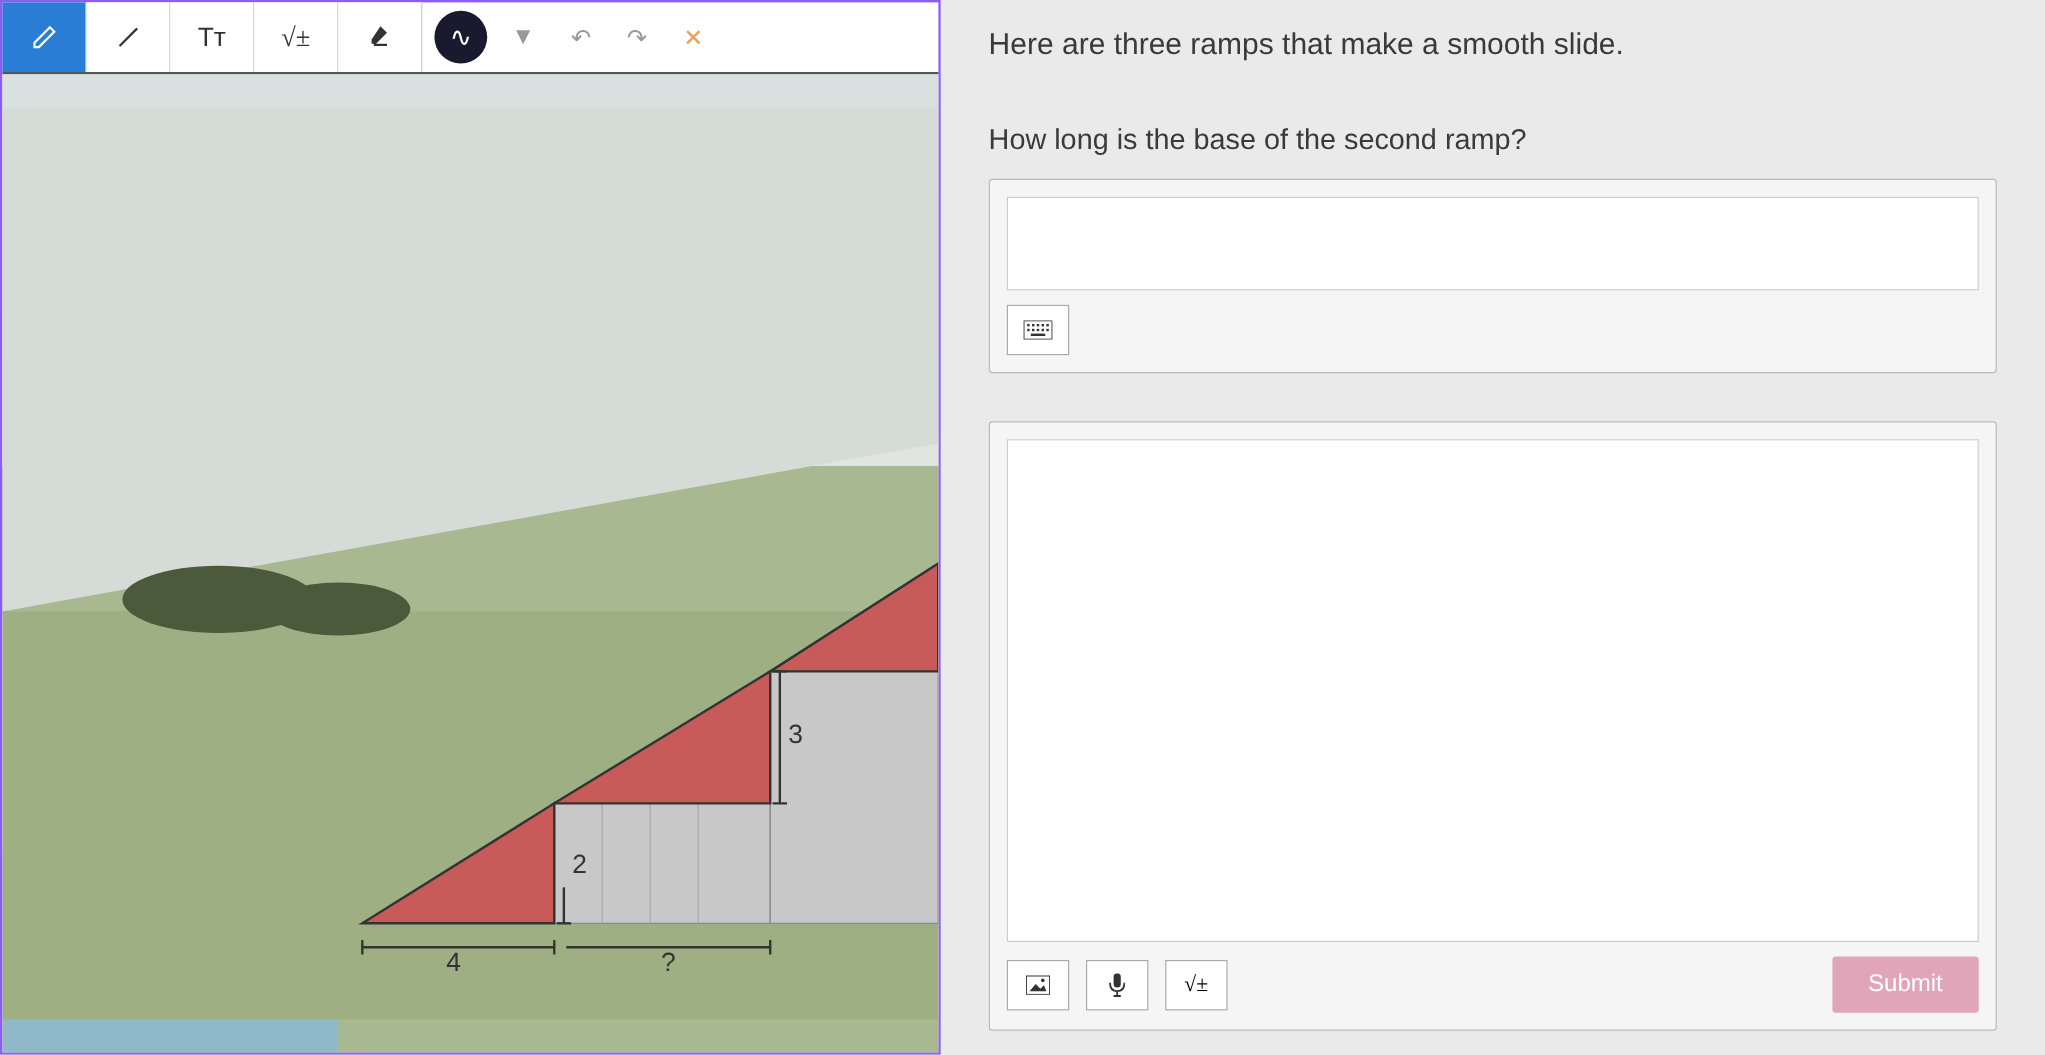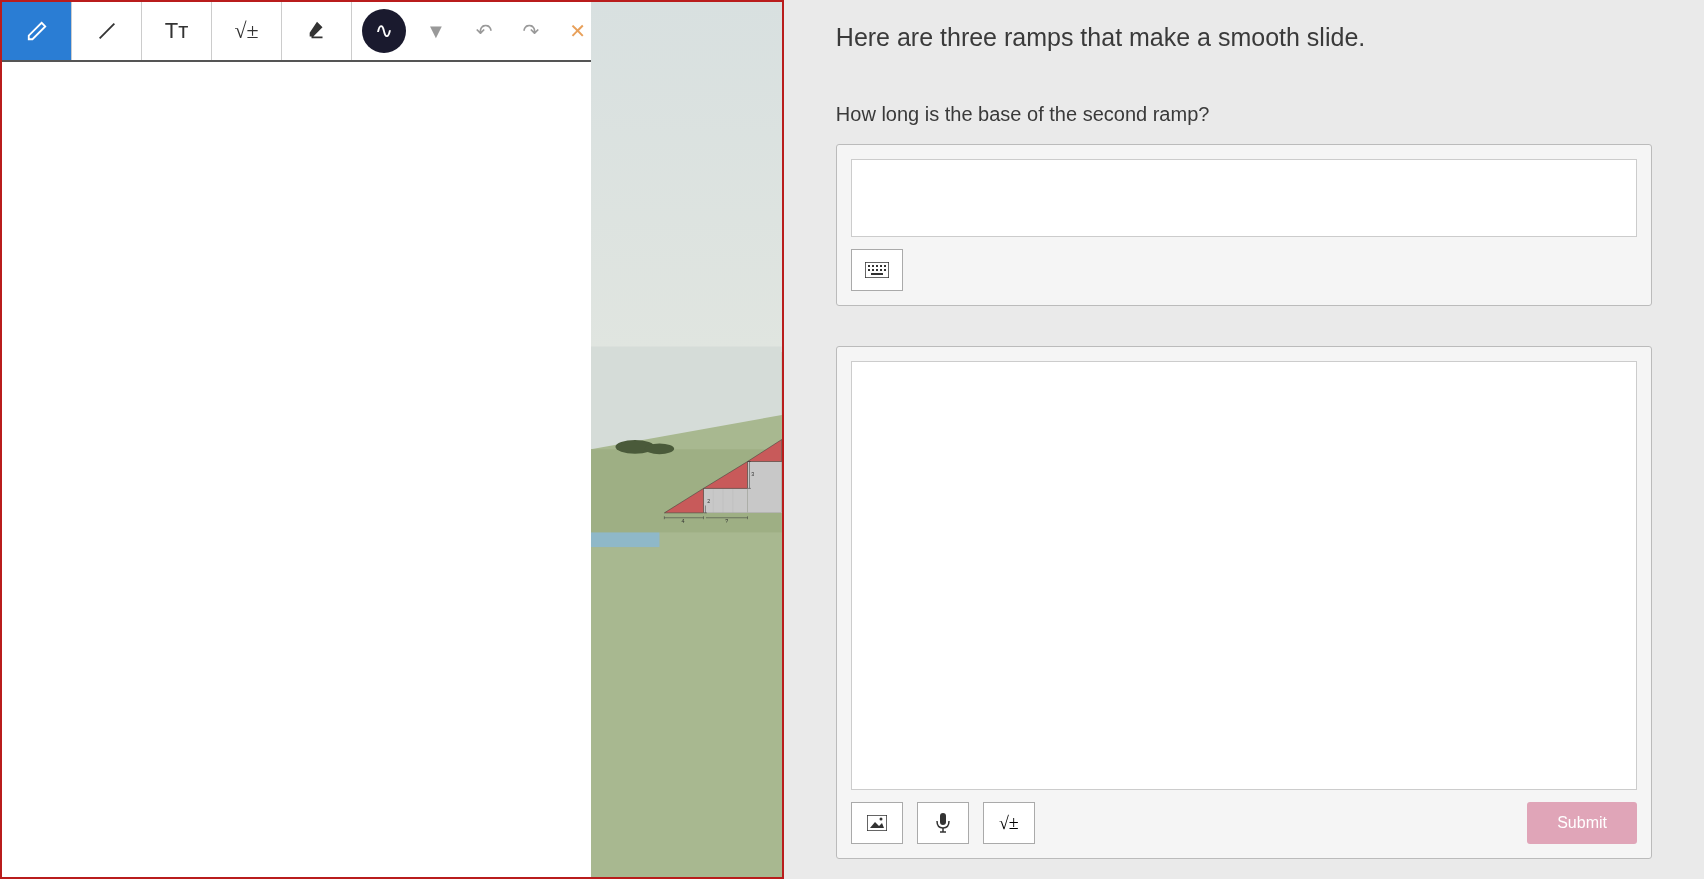--- a/index.html
+++ b/index.html
@@ -8,22 +8,22 @@
       background: #e8e8e8;
       display: flex;
       height: 879px;
       width: 1704px;
       overflow: hidden;
     }
     
     .left-panel {
       width: 46%;
       display: flex;
-      flex-direction: row;
-      border: 2px solid #b91c1c;
+      flex-direction: column;
+      border: 2px solid #8b5cf6;
       background: #fff;
     }
     
     .toolbar {
       display: flex;
       align-items: center;
       border-bottom: 2px solid #555;
       height: 60px;
     }
     
@@ -88,35 +88,35 @@
     .diagram-svg {
       position: absolute;
       bottom: 0;
       left: 0;
       width: 100%;
       height: 100%;
     }
     
     .right-panel {
       width: 54%;
-      padding: 20px 52px;
+      padding: 20px 40px;
       display: flex;
       flex-direction: column;
       background: #eaeaea;
     }
     
     .prompt-text {
       font-size: 25px;
       color: #3a3a3a;
       margin-bottom: 48px;
       line-height: 1.4;
     }
     
     .question-text {
-      font-size: 20px;
+      font-size: 24px;
       color: #3a3a3a;
       margin-bottom: 18px;
     }
     
     .answer-box {
       border: 1px solid #bbb;
       background: #f5f5f5;
       padding: 14px;
       margin-bottom: 40px;
       border-radius: 3px;
@@ -181,21 +181,21 @@
       justify-content: center;
       font-size: 18px;
     }
     
     .submit-btn {
       margin-left: auto;
       padding: 12px 30px;
       background: #e0a5b8;
       border: none;
       color: #fff;
-      font-size: 16px;
+      font-size: 20px;
       cursor: pointer;
       border-radius: 3px;
     }
     
     .math-symbol { font-family: 'Times New Roman', serif; }
   </style>
 </head>
 <body>
 
 <div class="left-panel">

